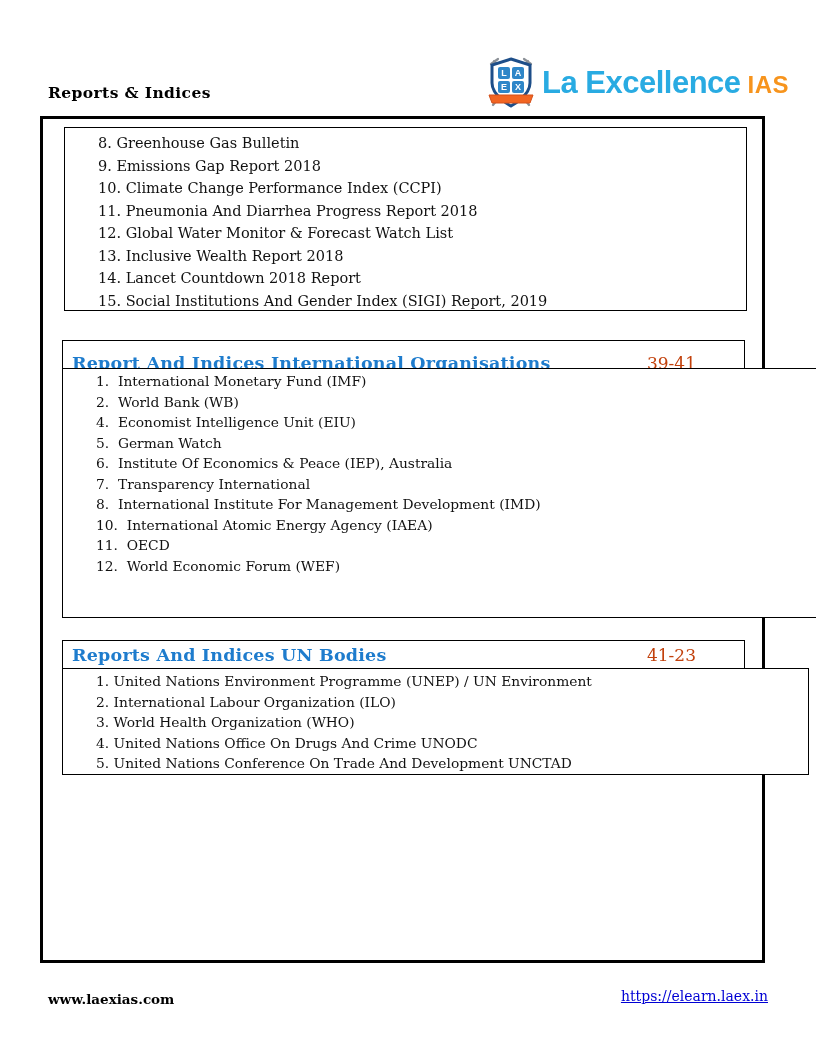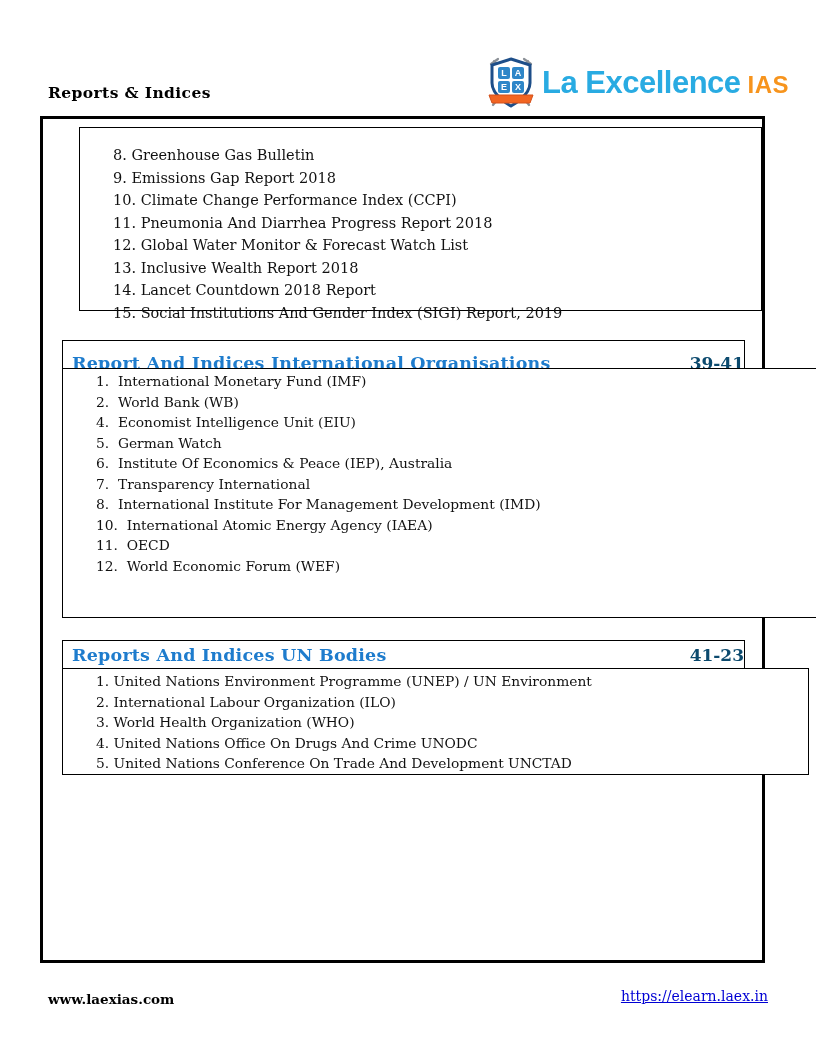--- a/index.html
+++ b/index.html
@@ -22,28 +22,28 @@
   .brand-suffix{font-size:24px;color:#f7941d;margin-left:7px;letter-spacing:.5px;text-align:center;}
   
   .frame{
     position:absolute;left:40px;top:116px;width:725px;height:847px;
     border:3px solid #000;box-sizing:border-box;background:#fff;
   }
   .box{
     position:absolute;box-sizing:border-box;background:#fff;
     border:1.5px solid #000;
   }
-  .box1{left:36px;top:8px;width:683px;height:184px;padding-top:16px;}
+  .box1{left:21px;top:8px;width:683px;height:184px;padding-top:4px;}
   .sec2-header{left:19px;top:221px;width:683px;height:46px;}
   .sec2-body{left:19px;top:249px;width:811px;height:250px;padding-top:2px;}
   .sec3-header{left:19px;top:521px;width:683px;height:29px;}
   .sec3-body{left:19px;top:549px;width:747px;height:107px;padding-top:2px;}
   .sec-header-flex{display:flex;align-items:center;justify-content:space-between;height:100%;}
   .sec-title{margin-left:9px;font-size:17.5px;font-weight:bold;color:#1e7ccd;letter-spacing:.2px;}
-  .sec-pages{font-size:17px;font-weight:bold;color:#0c4a6e;}
+  .sec-pages{margin-right:48px;font-size:17px;font-weight:normal;color:#c2410c;}
   .row{
     padding-left:33px;white-space:pre;color:#111;
   }
   .box1 .row{font-size:14.5px;line-height:22.5px;}
   .sec2-body .row,.sec3-body .row{font-size:13.8px;line-height:20.5px;}
   
   .footer-left{
     position:absolute;left:48px;top:991px;font-size:13.5px;font-weight:bold;color:#000;
   }
   .footer-right{

